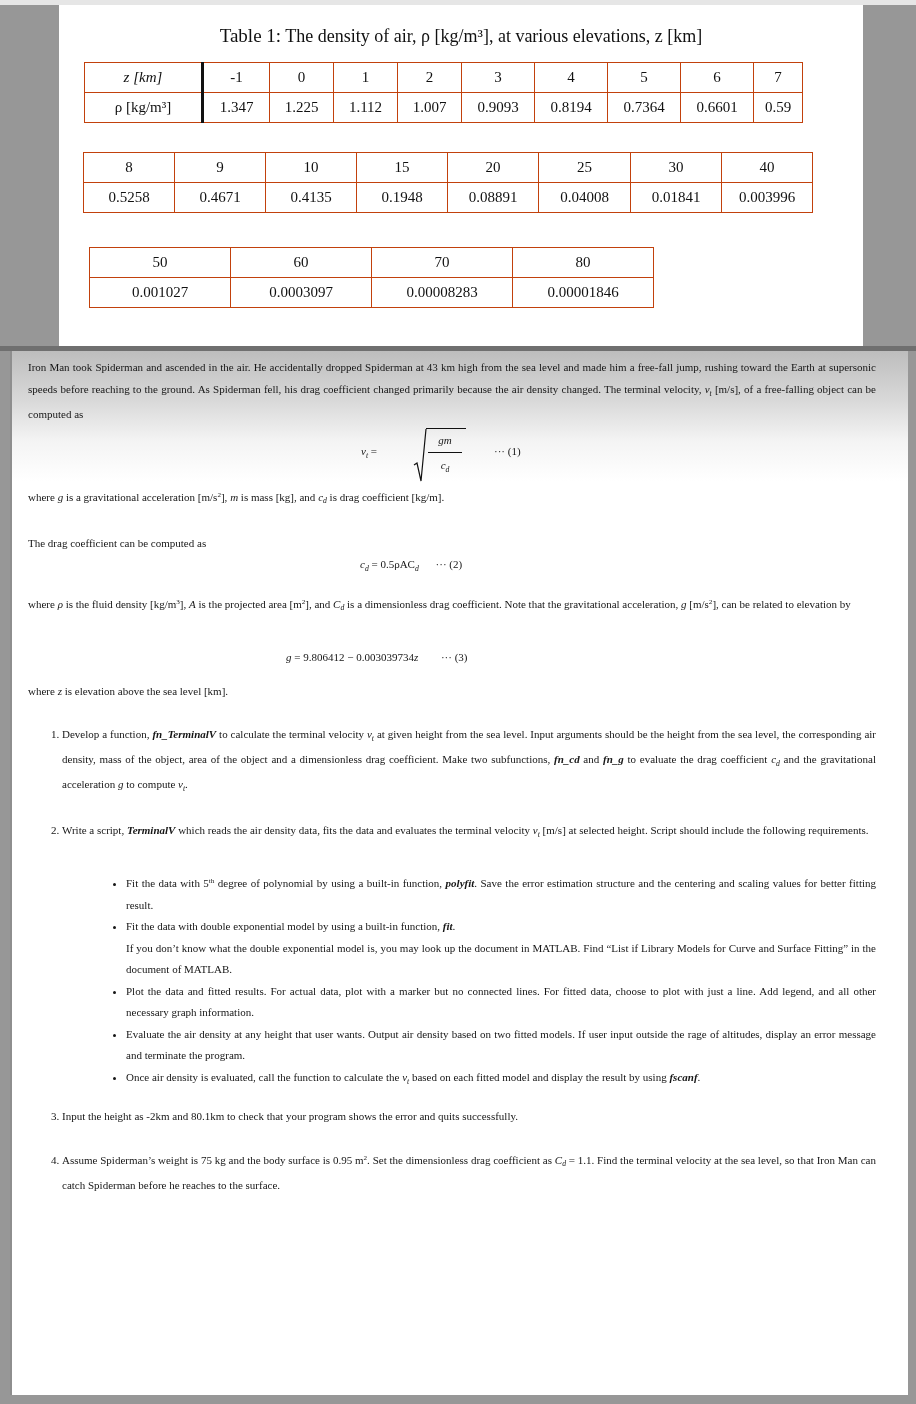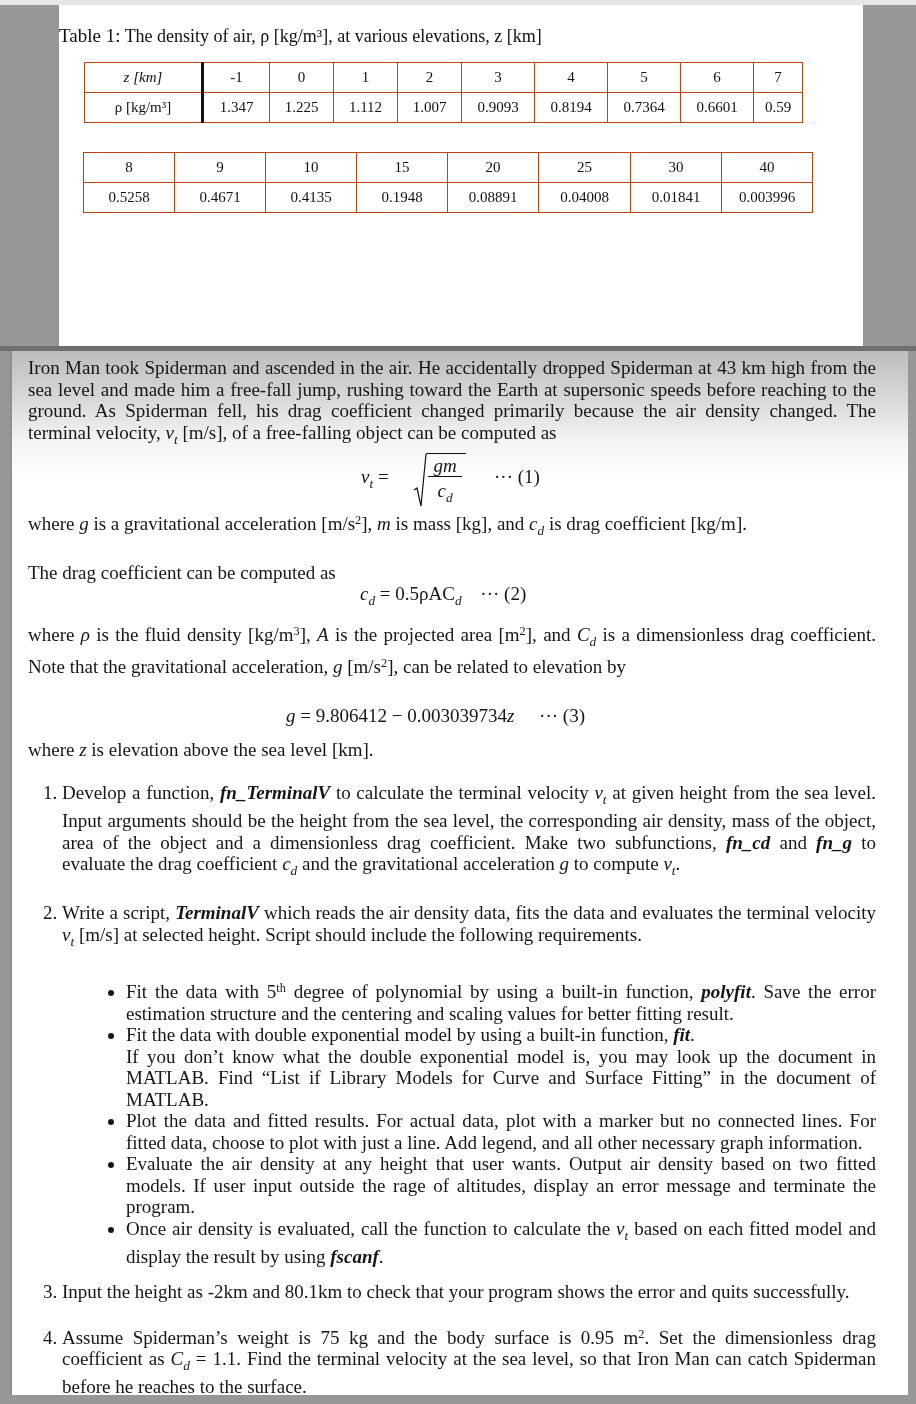--- a/index.html
+++ b/index.html
@@ -11,21 +11,21 @@
       position: relative;
     }
     .top-strip {
       position: absolute; left: 0; top: 0; width: 916px; height: 5px; background: #e6e6e6;
     }
     .top-page {
       position: absolute; left: 59px; top: 5px; width: 804px; height: 341px;
       background: #ffffff;
     }
     .table-title {
-      position: absolute; left: 0; top: 20px; width: 804px; 
+      position: absolute; left: 0; top: 20px; width: 804px; text-align: center;
       font-family: "Liberation Serif", serif; font-size: 18px; color: #111;
     }
     .table-title .lead { font-size: 19px; }
     table.dt {
       position: absolute; border-collapse: collapse;
       font-family: "Liberation Serif", serif; font-size: 15px; color: #111;
     }
     table.dt td {
       border: 1px solid #c2410c; text-align: center; height: 29px; padding: 0 4px;
     }
@@ -36,21 +36,21 @@
     .divider {
       position: absolute; left: 0; top: 346px; width: 916px; height: 5px; background: #6f6f6f;
     }
     .bottom-page {
       position: absolute; left: 10px; top: 351px; width: 896px; height: 1044px;
       background: linear-gradient(to bottom, #bdbdbd 0px, #d9d9d9 50px, #f4f4f4 90px, #ffffff 130px, #ffffff 100%);
       border-left: 2px solid #8e8e8e;
     }
     .content {
       position: absolute; left: 16px; top: 6px; width: 848px;
-      font-family: "Liberation Serif", serif; font-size: 19px; line-height: 21.5px; color: #161616;
+      font-family: "Liberation Serif", serif; font-size: 11px; line-height: 21.5px; color: #161616;
     }
     .p { margin: 0; text-align: justify; }
     .eq {
       text-align: center; margin: 0; position: relative;
     }
     .var { font-style: italic; }
     .b { font-weight: bold; font-style: italic; margin-top: 22px; }
     .sub { font-size: 0.7em; vertical-align: -0.35em; font-style: italic; }
     .sup { font-size: 0.65em; vertical-align: 0.5em; }
     ol.tasks { margin: 0; padding-left: 34px; }
@@ -115,20 +115,36 @@
       <td>0.4135</td>
       <td>0.1948</td>
       <td>0.08891</td>
       <td>0.04008</td>
       <td>0.01841</td>
       <td>0.003996</td>
     </tr>
   </tbody>
     </table>
 
+  <table class="dt" id="t3">
+    <tbody>
+        <tr>
+      <td style="width:132px">50</td>
+      <td style="width:132px">60</td>
+      <td style="width:132px">70</td>
+      <td style="width:132px">80</td>
+    </tr>
+    <tr>
+      <td>0.001027</td>
+      <td>0.0003097</td>
+      <td>0.00008283</td>
+      <td>0.00001846</td>
+    </tr>
+  </tbody>
+    </table>
 </div>
 
 <div class="divider"></div>
 
 <div class="bottom-page">
   <div class="content">
 
     <p class="p">
       <span>Iron Man took Spiderman and ascended in the air. He accidentally dropped Spiderman at 43 km high from the sea level and made him a free-fall jump, rushing toward the Earth at supersonic speeds before reaching to the ground. As Spiderman fell, his drag coefficient changed primarily because the air density changed. The terminal velocity, </span><span class="var">v</span><span class="sub">t</span><span> [m/s], of a free-falling object can be computed as</span>
     </p>

